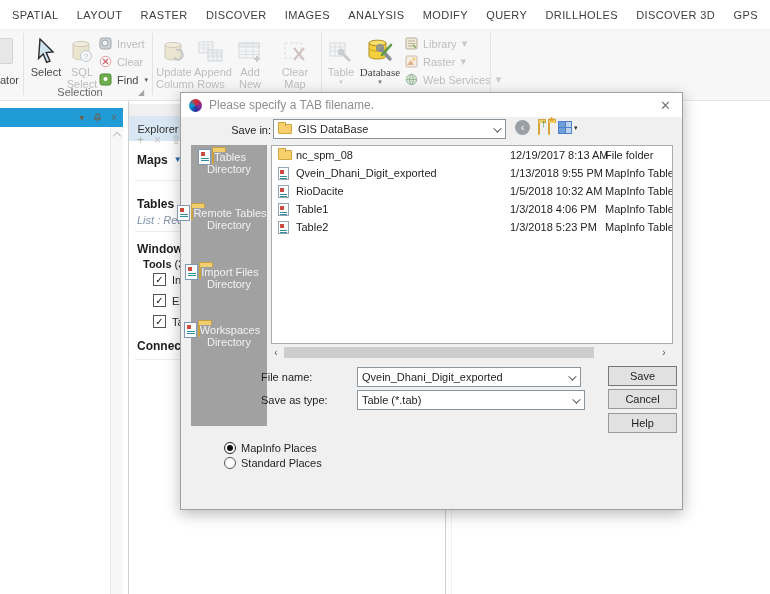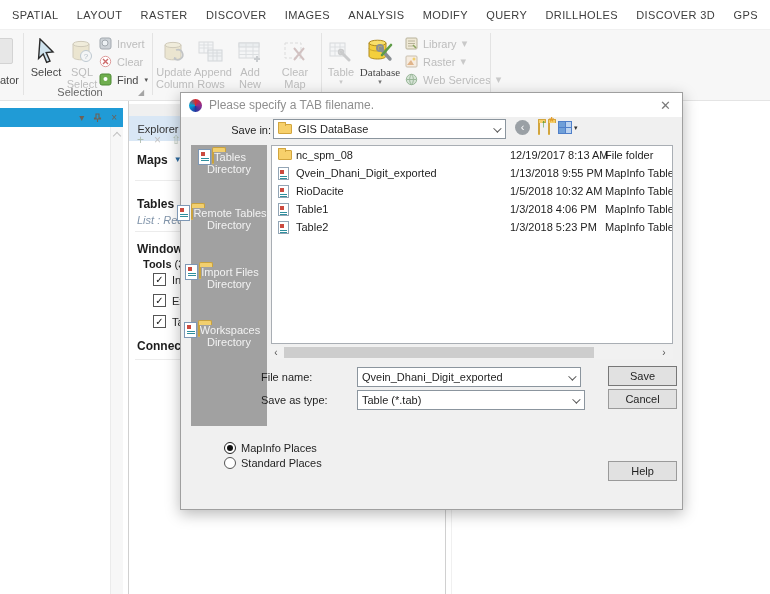--- a/index.html
+++ b/index.html
@@ -105,21 +105,21 @@
   .hs-thumb { position:absolute; left:15px; width:310px; height:11px; background:#cdcdcd; top:1px; }
   .hs-right { position:absolute; right:2px; }
 
   .fld-label { position:absolute; left:80px; color:#1f1f1f; }
   .fn-combo { left:176px; top:274px; width:224px; height:20px; }
   .st-combo { left:176px; top:297px; width:228px; height:20px; }
 
   .dlg-btn { position:absolute; left:427px; width:69px; height:20px; background:#e1e1e1; border:1px solid #9a9a9a; font-size:11px; color:#1f1f1f; display:flex; align-items:center; justify-content:center; cursor:default; }
   .btn-save { top:273px; border-color:#777; }
   .btn-cancel { top:296px; }
-  .btn-help { top:320px;margin-top:48px; }
+  .btn-help { top:320px; }
 
   .radio-row { position:absolute; left:7px; display:flex; align-items:center; font-size:11px; color:#1f1f1f;padding-left:36px; }
   .radio { width:12px; height:12px; border:1px solid #555; border-radius:50%; background:#fff; margin-right:5px; position:relative; }
   .radio.sel { border-color:#222; }
   .radio.sel::after { content:""; position:absolute; left:2px; top:2px; width:6px; height:6px; border-radius:50%; background:#111; }
 </style>
 </head>
 <body>
 
 <div class="app">

